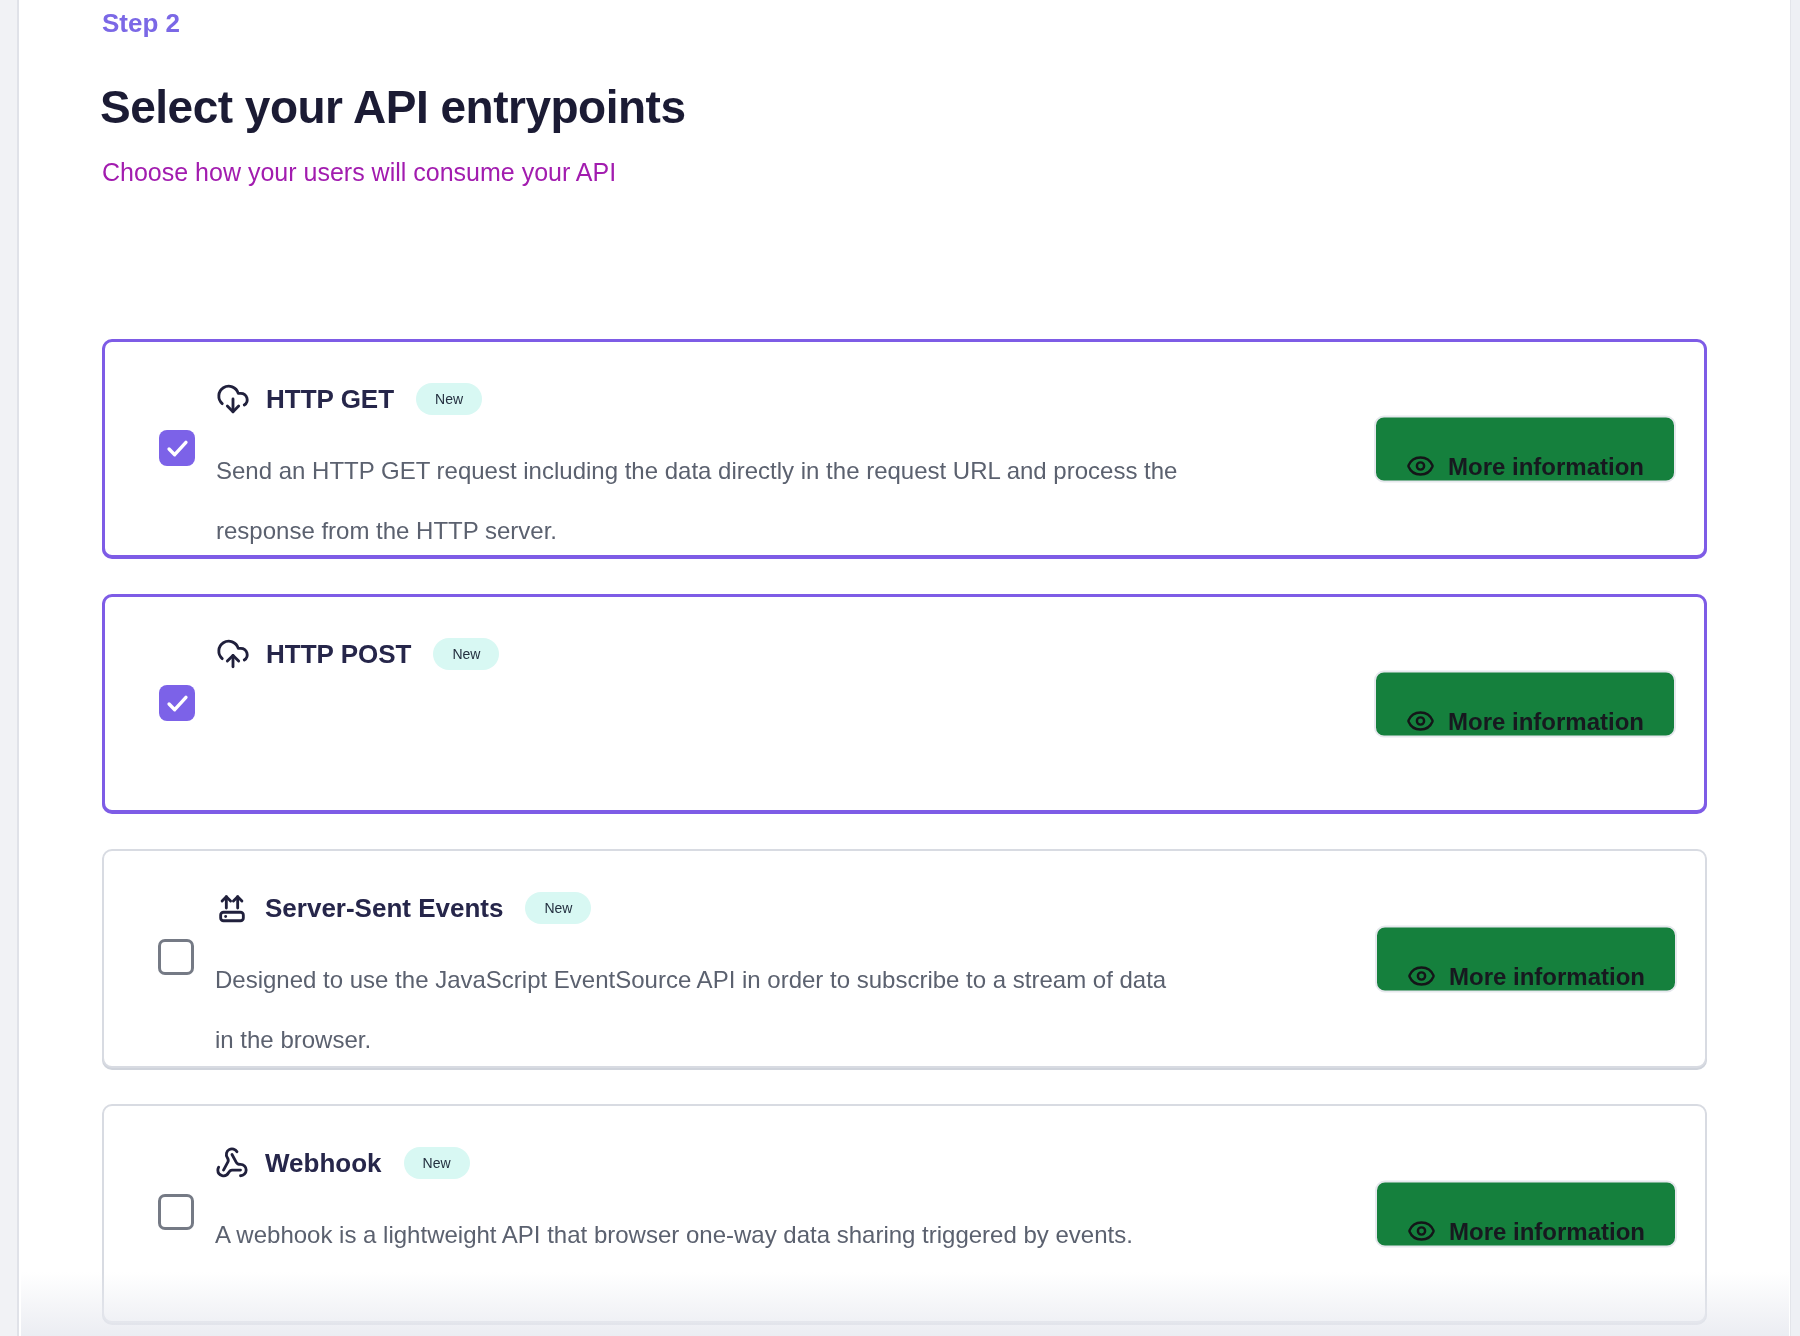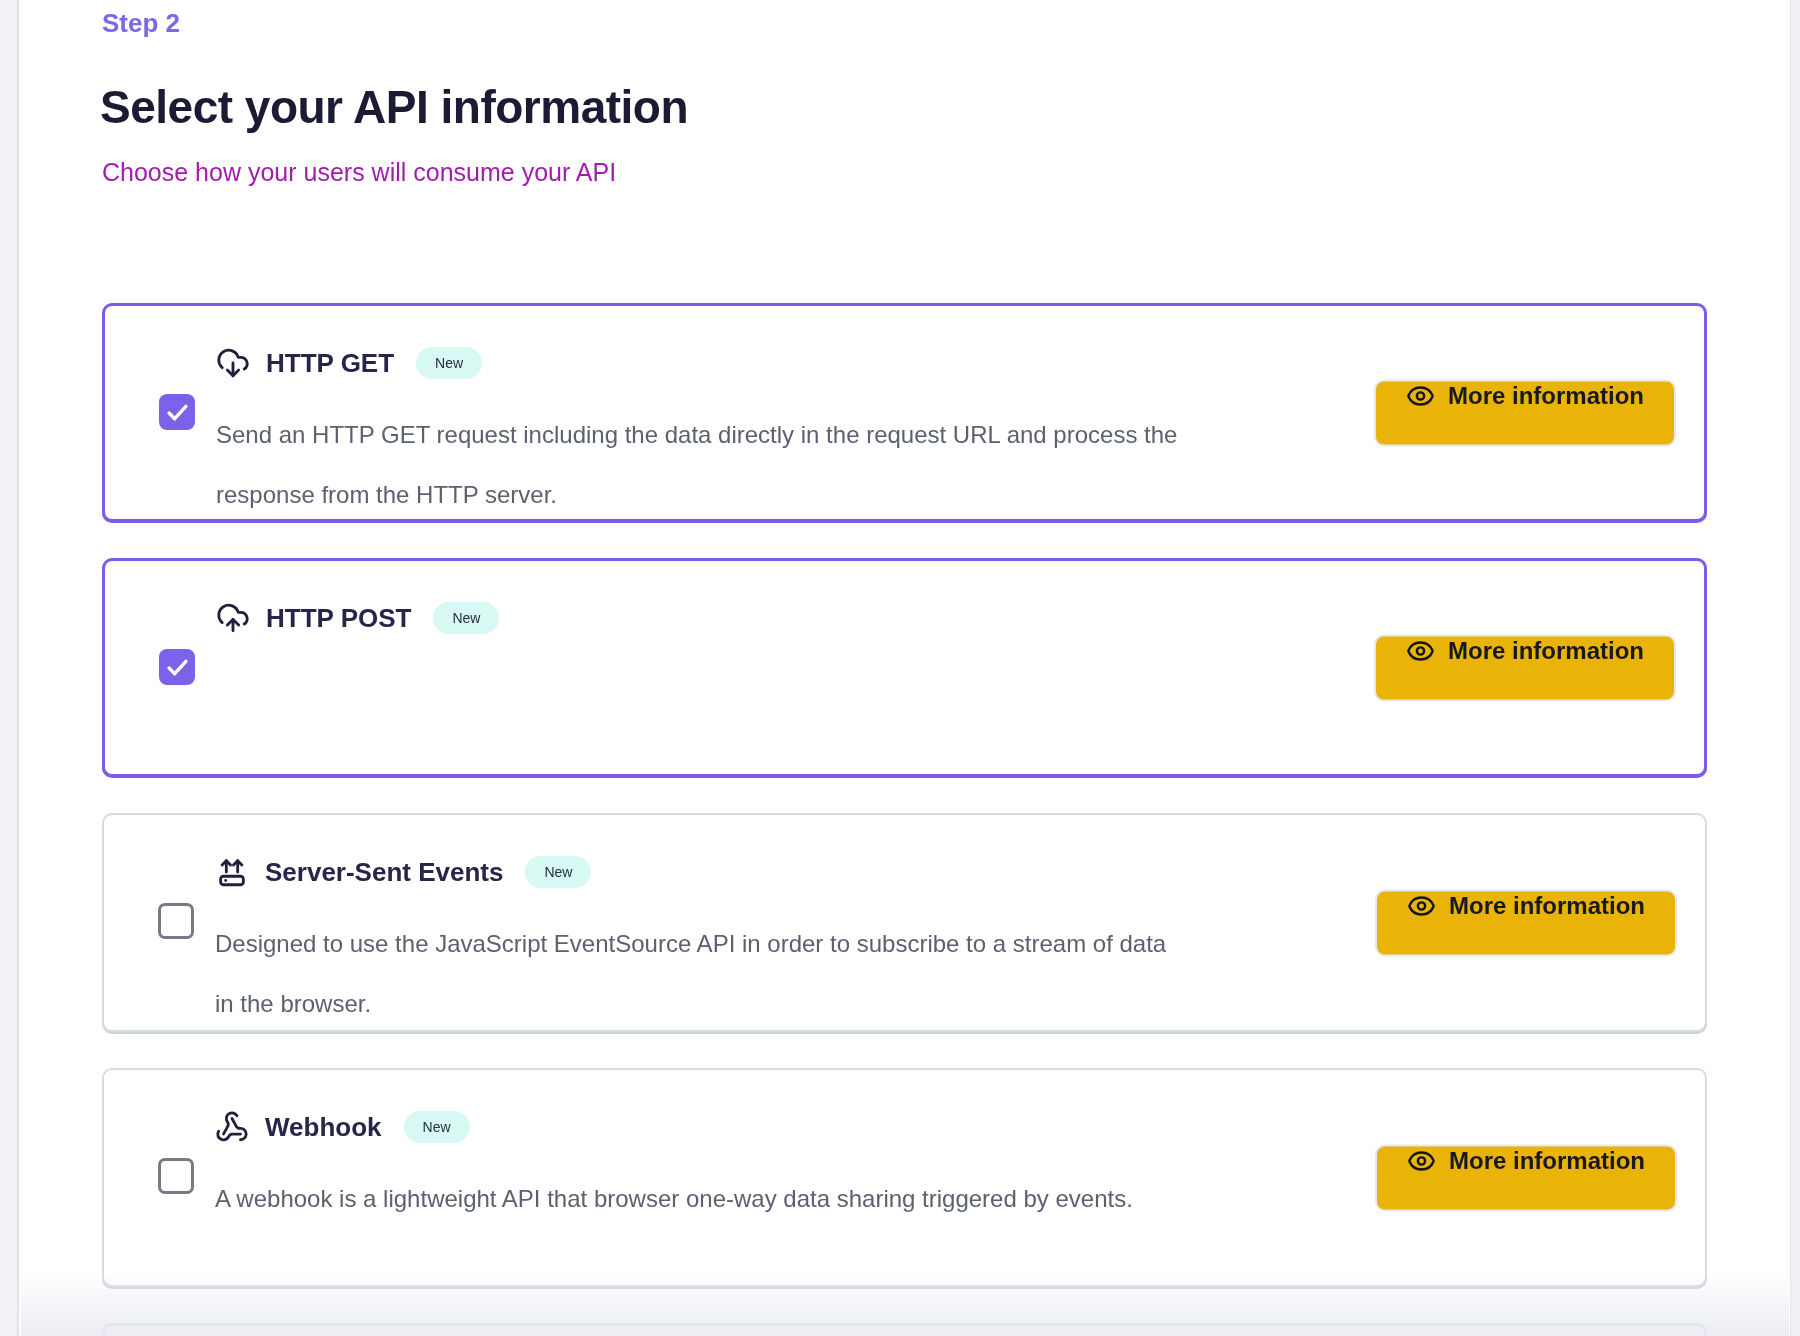--- a/index.html
+++ b/index.html
@@ -42,20 +42,21 @@
     font-size:25px;color:#a21caf;
   }
   .cards{
     position:absolute;left:102px;top:303px;width:1605px;
   }
   .card{
     position:relative;height:219px;margin-bottom:36px;
     background:#fff;border:2px solid var(--card-border);
     border-radius:10px;
     box-shadow:0 2px 0 #cfd3db;
+    margin-top:36px;
   }
   .card.selected{
     border:3px solid var(--accent);
     box-shadow:0 1px 0 var(--accent);
   }
   .card.partial{
     height:30px;margin-bottom:0;
     border:3px solid #ccd1d9;border-bottom:none;
     border-radius:10px 10px 0 0;box-shadow:none;
   }
@@ -76,42 +77,42 @@
     font-size:14px;font-weight:500;color:var(--badge-text);
     background:var(--badge-bg);border-radius:999px;
     padding:8px 19px;margin-left:6px;
   }
   .card-desc{
     margin-top:25px;font-size:24px;line-height:60px;
     color:var(--desc);max-width:975px;
   }
   .more-info{
     position:absolute;right:28px;top:50%;transform:translateY(-50%);
-    display:flex;align-items:flex-start;gap:13px;
+    display:flex;align-items:flex-end;gap:13px;
     height:67px;padding:0 30px;
-    background:#eab308;border:2px solid #e6e8ed;border-radius:10px;
+    background:#15803d;border:2px solid #e6e8ed;border-radius:10px;
     font-family:inherit;font-size:24px;font-weight:700;color:#17191f;
     cursor:pointer;
   }
   .eye-icon{width:29px;height:29px;color:#141518;display:flex;}
   .eye-icon svg{width:100%;height:100%;}
   .bottom-fade{
     position:absolute;left:21px;right:11px;bottom:0;height:64px;
     background:linear-gradient(to bottom, rgba(240,241,245,0), rgba(233,235,241,0.9));
     pointer-events:none;z-index:5;
   }
 </style>
 </head>
 <body>
 
 <div class="left-gutter"></div>
 <div class="right-gutter"></div>
 
 <div class="step-label">Step 2</div>
-<h1 class="page-title">Select your API information</h1>
+<h1 class="page-title">Select your API entrypoints</h1>
 <p class="page-subtitle">Choose how your users will consume your API</p>
 
 <section class="cards">
 
   <div class="card selected">
     <span class="checkbox checked">
       <svg class="check" viewBox="0 0 24 24" fill="none" stroke="#ffffff" stroke-width="3" stroke-linecap="round" stroke-linejoin="round">
           <polyline points="4.5 12.5 9.5 17.5 19.5 6.5"></polyline>
         </svg>
     </span>

